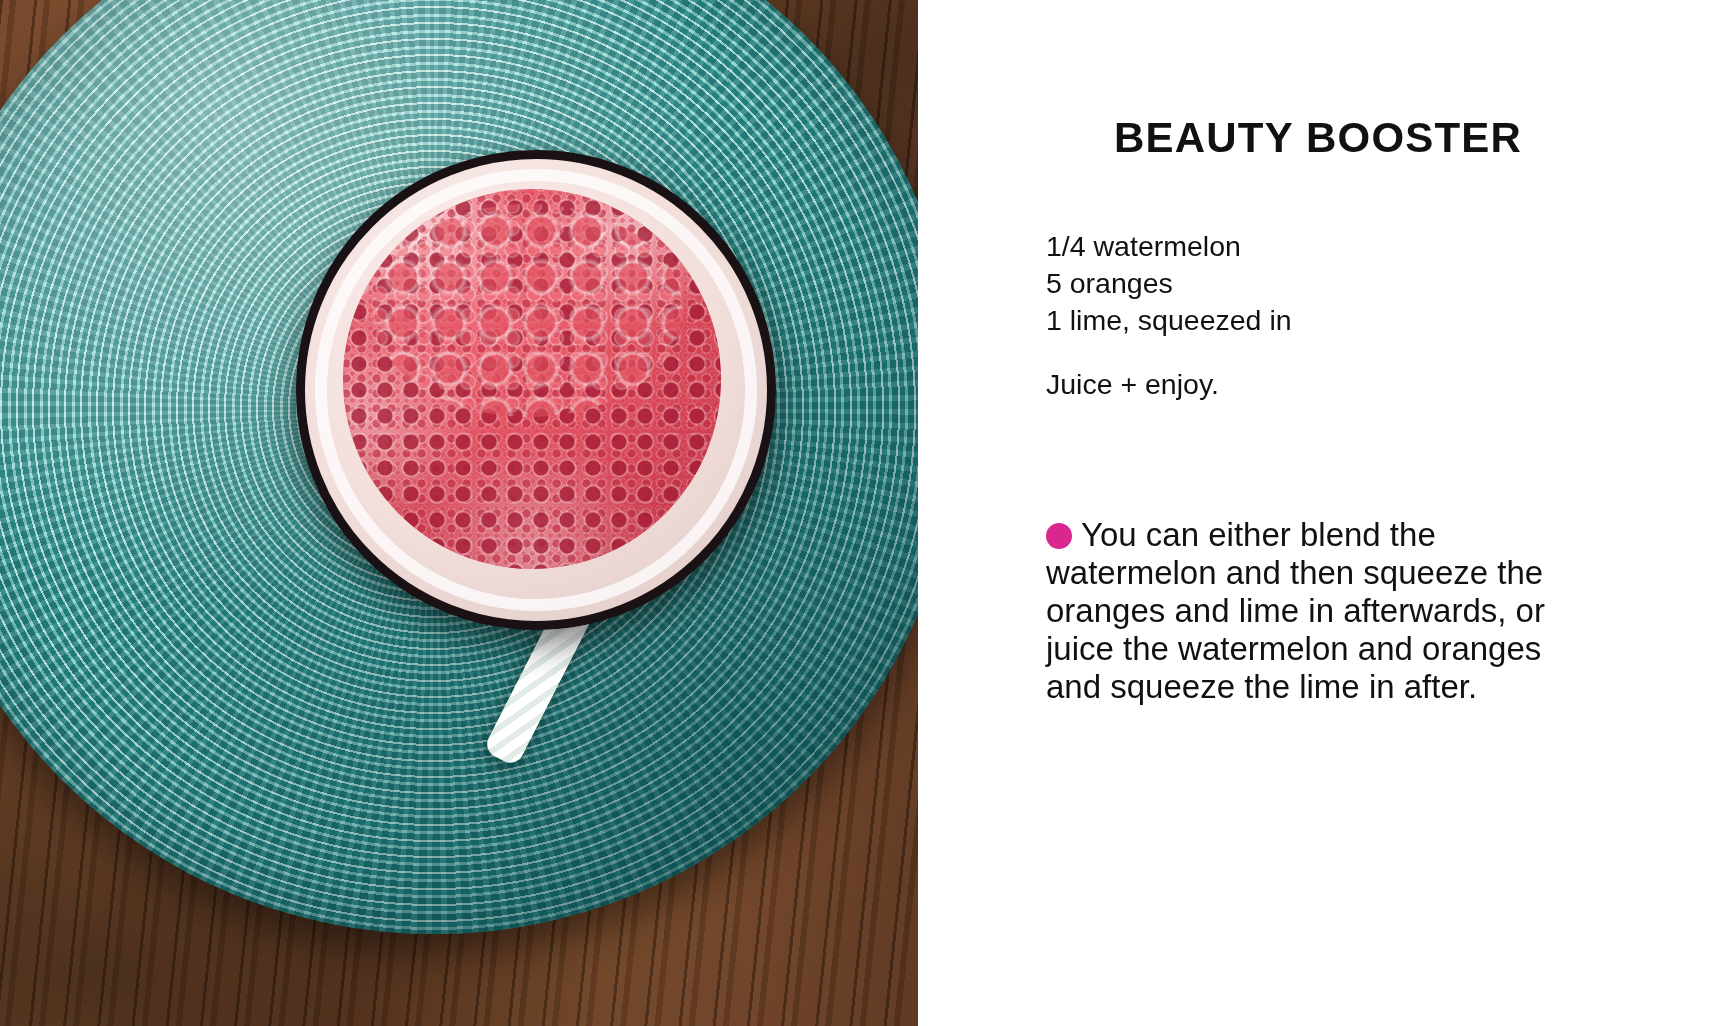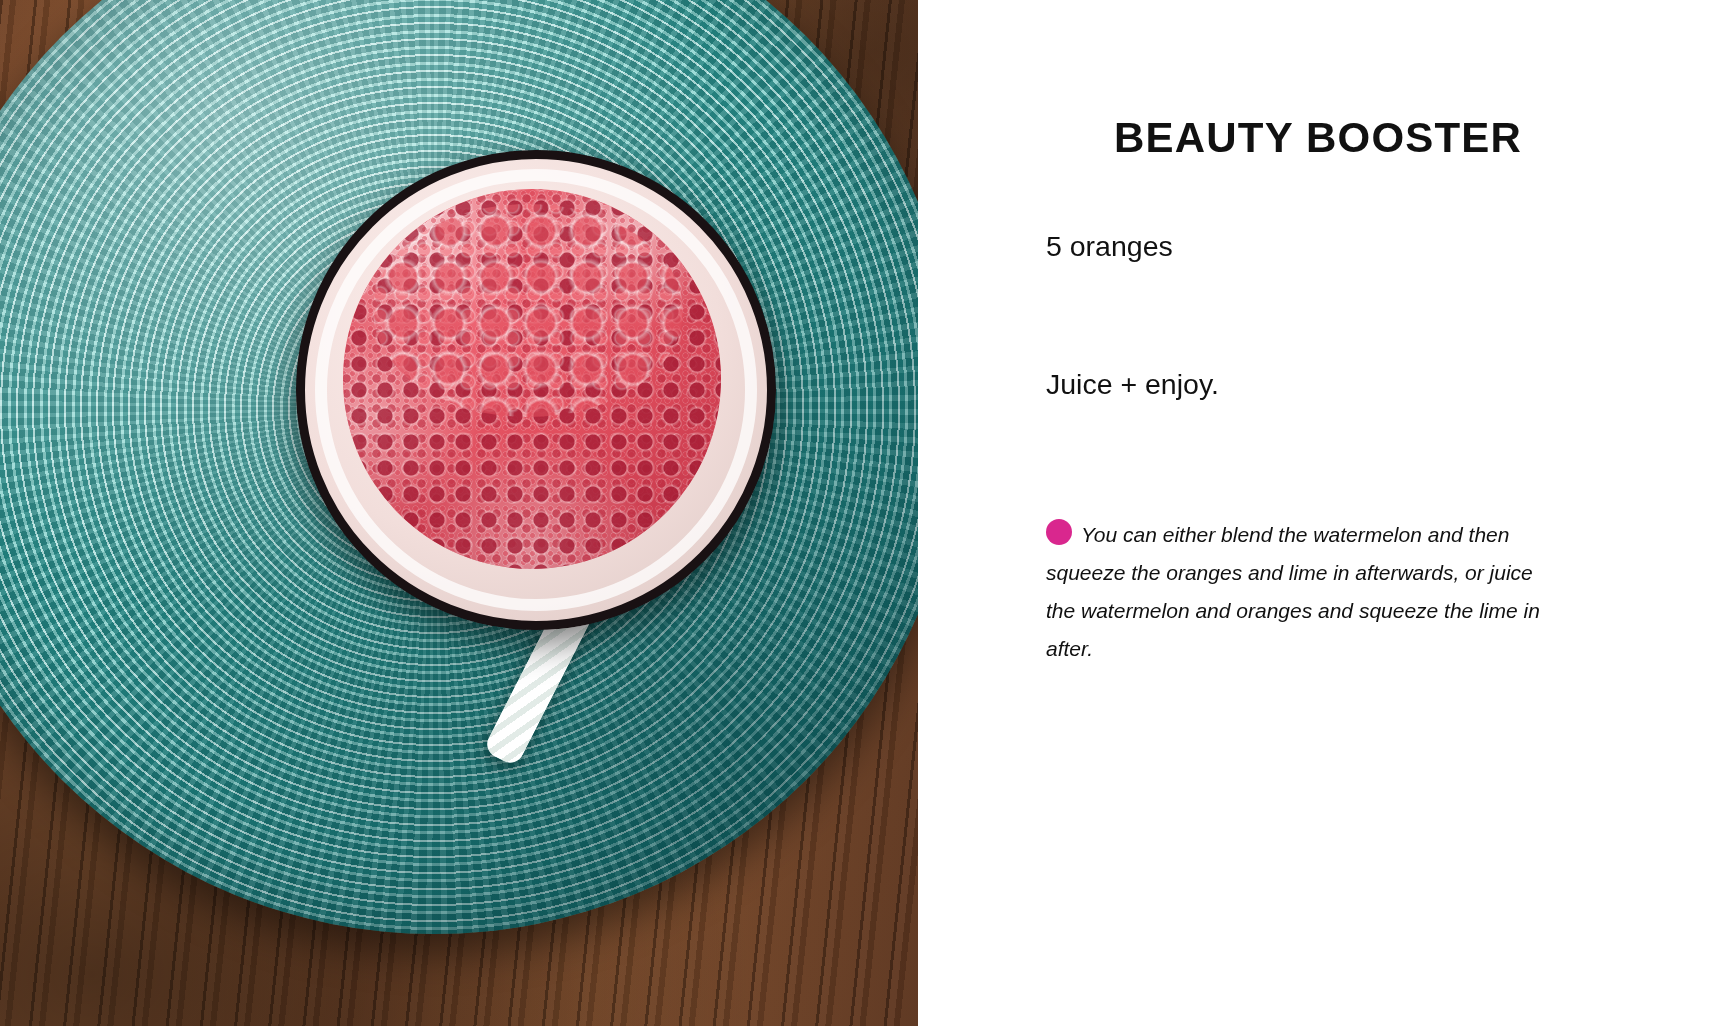--- a/index.html
+++ b/index.html
@@ -197,22 +197,21 @@
     font-size: 28.5px;
     color: #111111;
     white-space: nowrap;
   }
 
   .tip {
     position: absolute;
     left: 128px;
     top: 516px;
     width: 520px;
-    font-size: 21px;
-    font-style: italic;
+    font-size: 33px;
     line-height: 38px;
     color: #111111;
   }
   .tip-bullet {
     display: inline-block;
     width: 26px;
     height: 26px;
     border-radius: 50%;
     background: #d9278e;
     vertical-align: -3px;
@@ -242,21 +241,23 @@
         <div class="bubbles-2"></div>
       </div>
     </div>
   </div>
 
   <div class="text-panel">
 
     <div class="recipe-title">BEAUTY BOOSTER</div>
 
     <div class="ingredients">
+      <div class="ingredient-line">1/4 watermelon</div>
       <div class="ingredient-line">5 oranges</div>
+      <div class="ingredient-line">1 lime, squeezed in</div>
     </div>
 
     <div class="instruction">Juice + enjoy.</div>
 
     <div class="tip">
       <span class="tip-bullet"></span><span>You can either blend the watermelon and then squeeze the oranges and lime in afterwards, or juice the watermelon and oranges and squeeze the lime in after.</span>
     </div>
 
   </div>
 </div>

